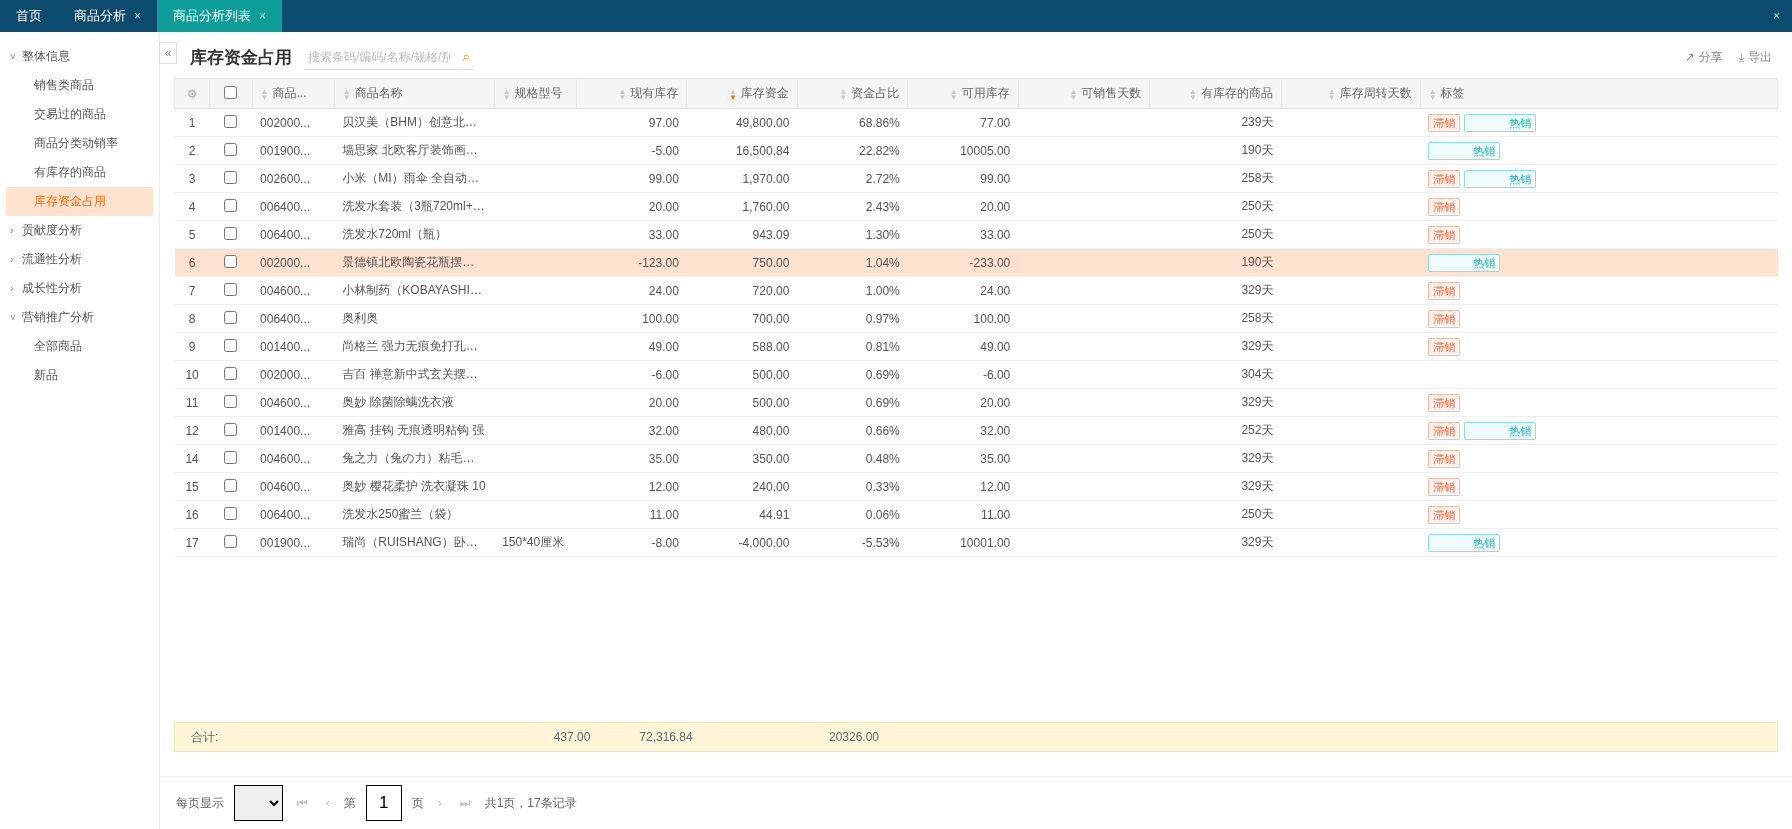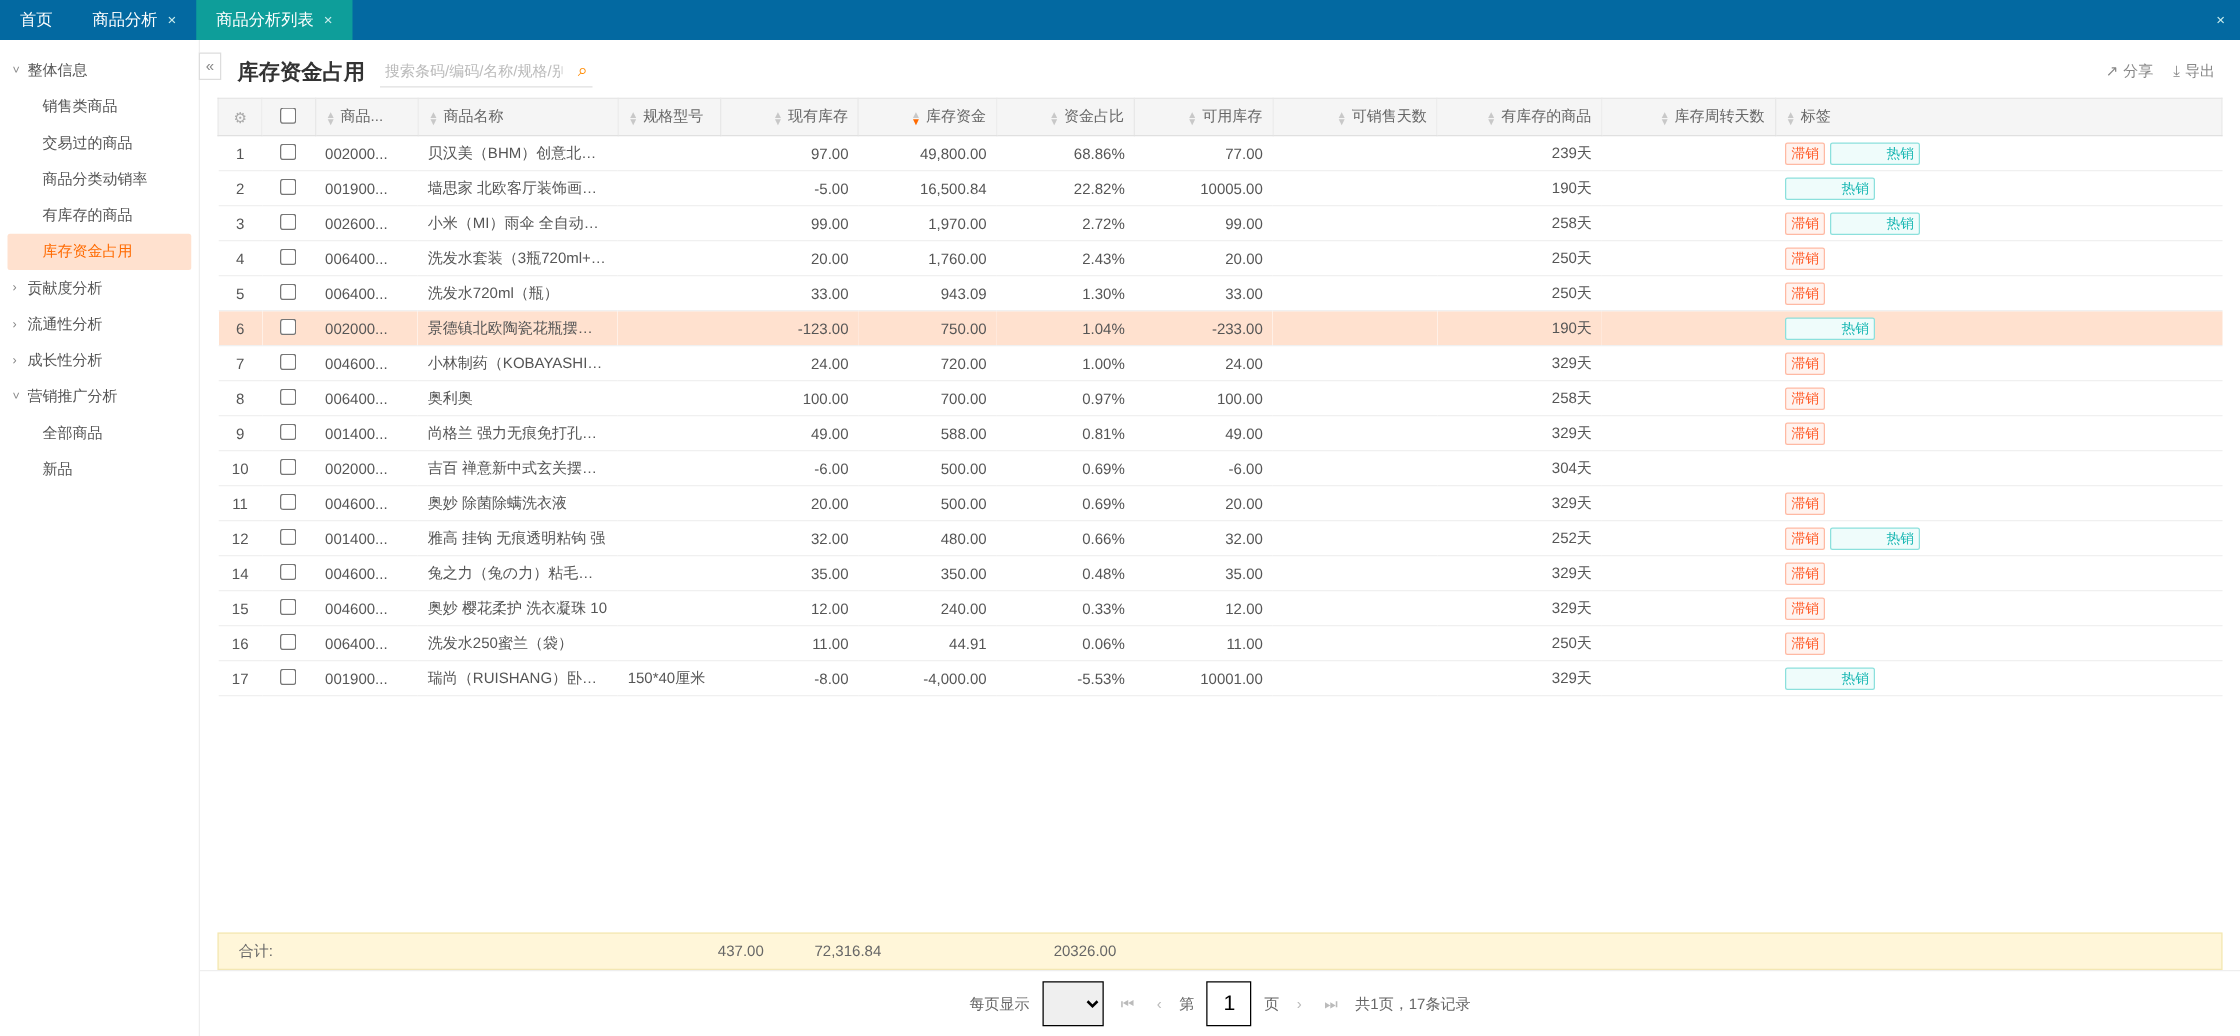--- a/index.html
+++ b/index.html
@@ -1,17 +1,17 @@
 <!DOCTYPE html>
 <html><head>
 <meta charset="utf-8">
 <style>
 * { box-sizing: border-box; margin: 0; padding: 0; }
 body { font-family: "Microsoft YaHei", Arial, sans-serif; font-size: 12px; color: #333; background: #fff; overflow: hidden; }
-.topbar { height: 32px; background: #0369a1; display: flex; align-items: stretch; position: relative; }
+.topbar { height: 32px; background: #0c4a6e; display: flex; align-items: stretch; position: relative; }
 .tab { padding: 0 16px; color: #fff; display: flex; align-items: center; font-size: 13px; cursor: pointer; position: relative; }
 .tab.active { background: #0e9e9a; }
 .tab .tab-close { margin-left: 8px; color: #cceeed; font-size: 12px; }
 .topbar-close { position: absolute; right: 6px; top: 0; height: 32px; display: flex; align-items: center; color: #cceeed; padding: 0 6px; cursor: pointer; }
 .main { display: flex; height: calc(100vh - 32px); }
 .sidebar { width: 160px; border-right: 1px solid #eee; padding-top: 10px; overflow-y: auto; background: #fff; flex-shrink: 0; }
 .tree-head { display: flex; align-items: center; padding: 6px 10px; color: #555; cursor: pointer; }
 .tree-head .caret { width: 12px; display: inline-block; color: #888; font-size: 10px; }
 .tree-leaf { display: block; padding: 6px 10px 6px 34px; color: #555; cursor: pointer; }
 .tree-leaf.selected { background: #ffe1cf; color: #ff6a00; border-radius: 2px; margin: 0 6px; padding-left: 28px; }
@@ -36,22 +36,22 @@
 table.data tbody td { border-bottom: 1px solid #f0f0f0; height: 28px; padding: 0 8px; text-align: right; color: #555; white-space: nowrap; overflow: hidden; text-overflow: ellipsis; }
 table.data tbody td.left { text-align: left; }
 table.data tbody td.center { text-align: center; }
 table.data tbody tr.hl td { background: #ffe1cf; }
 .badge { display: inline-block; border: 1px solid; border-radius: 2px; padding: 0 4px; font-size: 11px; line-height: 16px; margin-right: 4px; }
 .badge.slow { border-color: #ffb9a3; color: #ff5722; background: #fff3ef; }
 .badge.hot { border-color: #8be0dc; color: #13b5b1; background: #effcfb; padding-left: 44px; }
 .chk { width: 13px; height: 13px; }
 .gear { color: #aaa; }
 .totals-row { margin: 0 14px; background: #fff6d9; border: 1px solid #f3e7b3; display: flex; align-items: center; height: 30px; padding: 0 8px; font-size: 12px; color: #666; }
-.totals-row > div { overflow: hidden; text-overflow: ellipsis; white-space: nowrap; text-align: right; padding: 0 8px; }
-.pager { display: flex; align-items: center; justify-content: center; gap: 10px; padding: 8px 16px; border-top: 1px solid #eee; color: #666; }
+.totals-row > div { overflow: hidden; text-overflow: ellipsis; white-space: nowrap; text-align: center; padding: 0 8px; }
+.pager { display: flex; align-items: center; justify-content: flex-start; gap: 10px; padding: 8px 16px; border-top: 1px solid #eee; color: #666; margin-top: 24px; }
 .pager select, .pager input { border: 1px solid #000000; height: 24px; font-size: 17px; padding: 17px 4px; }
 .pager input.page-no { width: 36px; text-align: center; }
 .pager .pg-btn { color: #bbb; cursor: pointer; padding: 0 4px; }
 </style>
 </head>
 <body>
 
 <div class="topbar" id="tabs-host">
     <div class="tab">首页</div>
     <div class="tab">商品分析<span class="tab-close">×</span></div>

